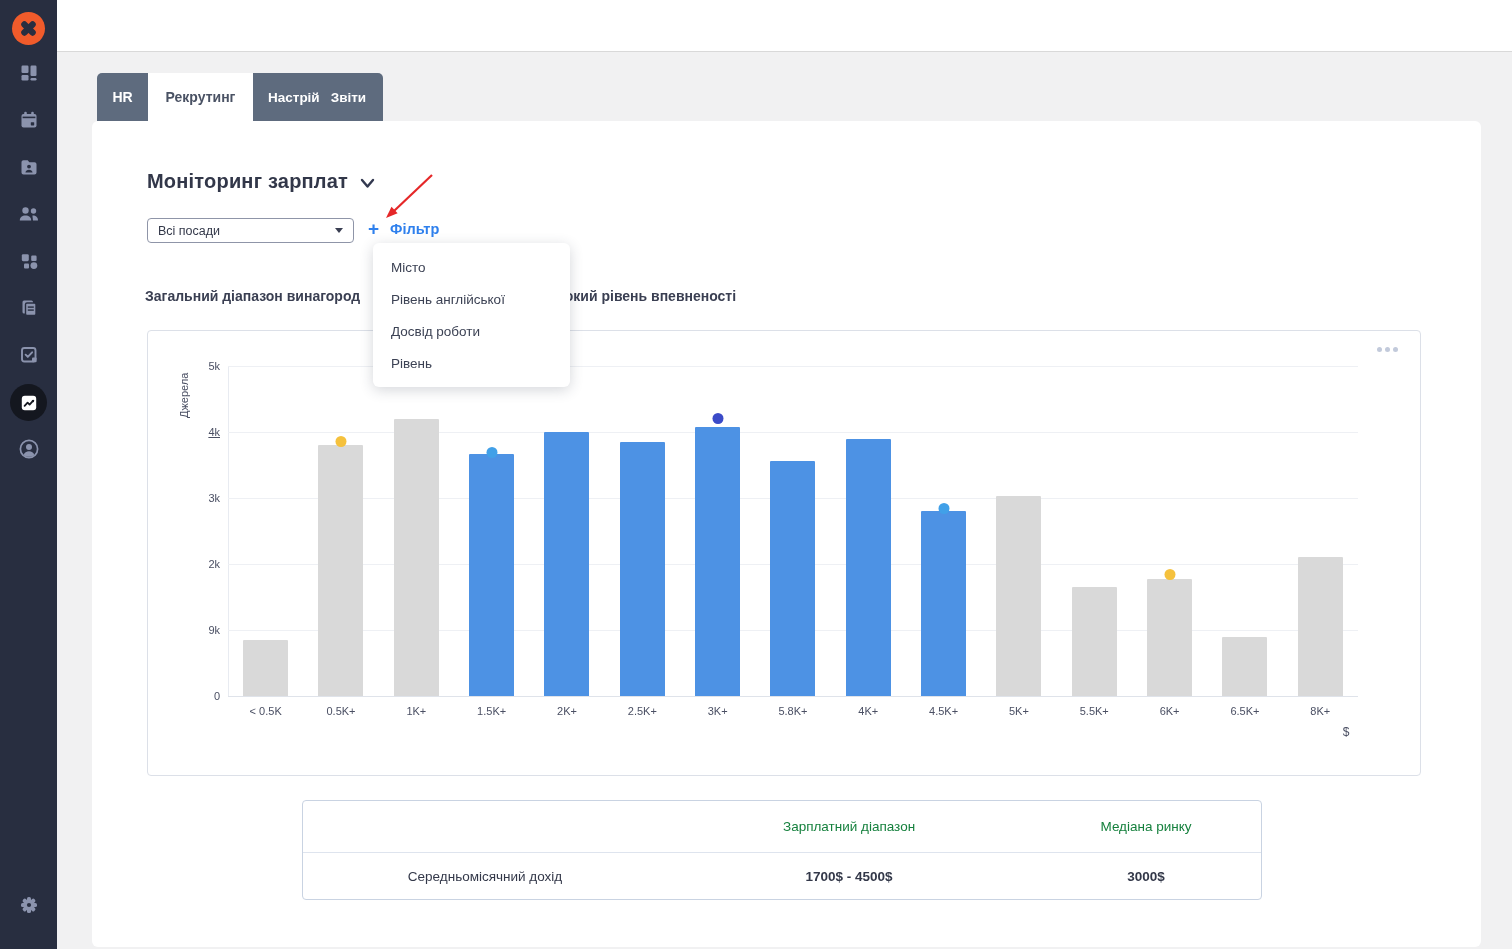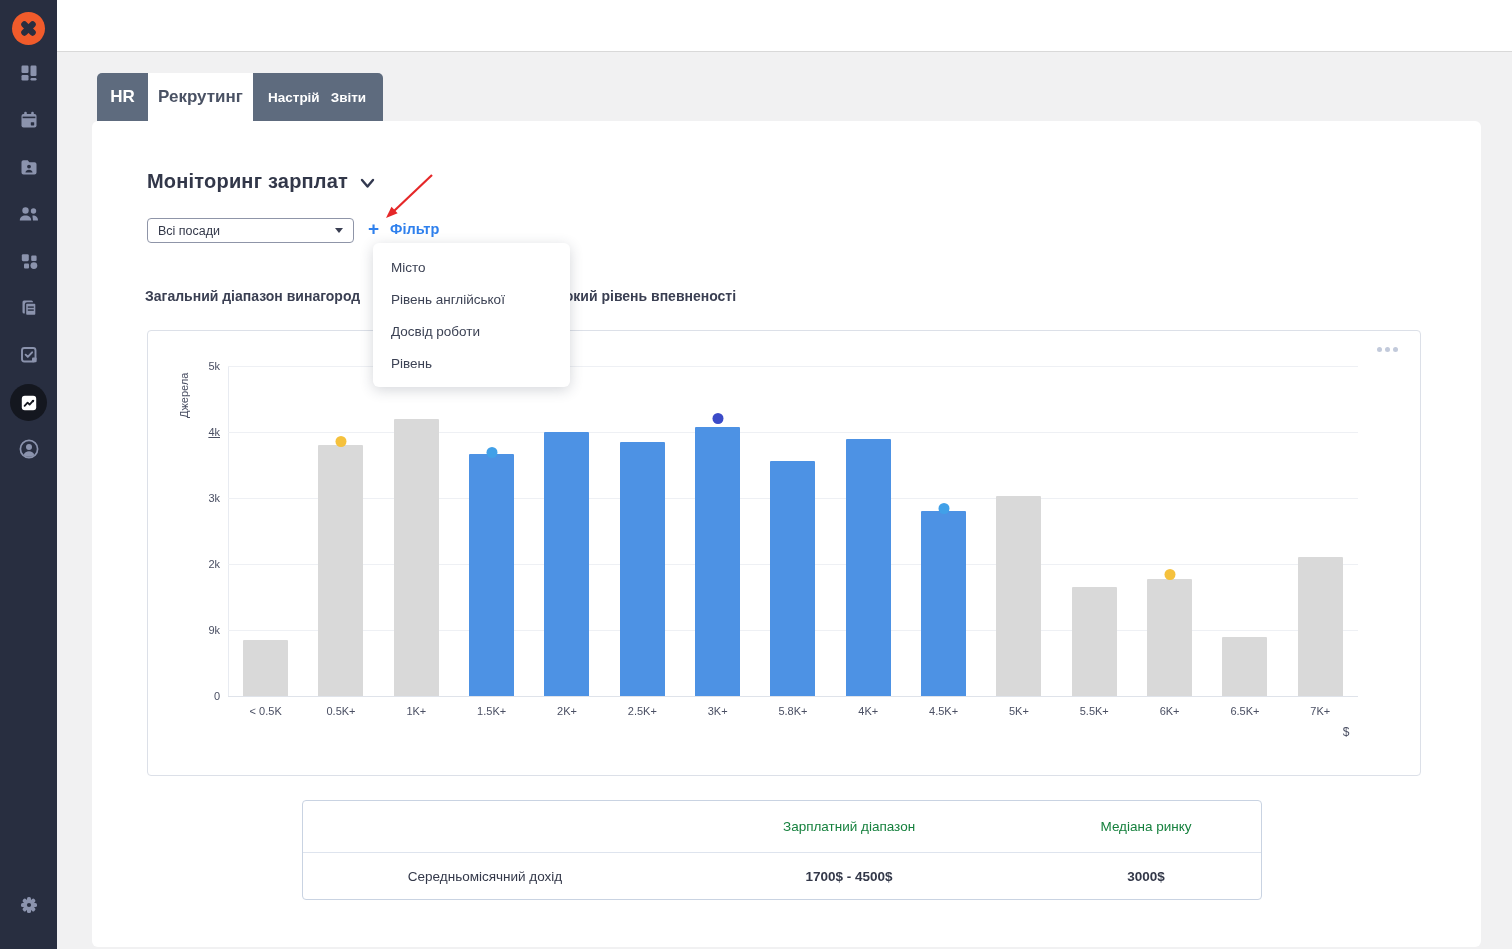--- a/index.html
+++ b/index.html
@@ -13,21 +13,21 @@
   .side-item { position:absolute; left:0; width:57px; height:24px; display:flex; align-items:center; justify-content:center; cursor:pointer; }
   .side-item svg { display:block; }
   .active-wrap { position:absolute; left:10px; width:37px; height:37px; border-radius:50%; background:#14171f;
                  display:flex; align-items:center; justify-content:center; }
 
   
   .topbar { position:absolute; left:57px; top:0; width:1455px; height:52px; background:#ffffff; border-bottom:1px solid #d9d9d9; }
 
   
   .tab { position:absolute; top:73px; height:48px; display:flex; align-items:center; justify-content:center;
-         font-size:17px; font-weight:bold; color:#ffffff; cursor:pointer; z-index:10; }
+         font-size:14px; font-weight:bold; color:#ffffff; cursor:pointer; z-index:10; }
   .tab-hr { left:97px; width:51px; background:#5e6b7e; border-radius:5px 0 0 0; }
   .tab-active { left:148px; width:105px; background:#ffffff; color:#4a5264; }
   .tab-group { position:absolute; top:73px; left:253px; width:130px; height:48px; background:#5e6b7e;
                border-radius:0 5px 0 0; display:flex; align-items:center; z-index:10;
                font-size:13.5px; font-weight:bold; color:#ffffff; }
   .tab-group span { cursor:pointer; }
   .tab-group .t1 { margin-left:15px; }
   .tab-group .t2 { margin-left:11px; }
 
   
@@ -320,21 +320,21 @@
         <div class="xlabel">2K+</div>
         <div class="xlabel">2.5K+</div>
         <div class="xlabel">3K+</div>
         <div class="xlabel">5.8K+</div>
         <div class="xlabel">4K+</div>
         <div class="xlabel">4.5K+</div>
         <div class="xlabel">5K+</div>
         <div class="xlabel">5.5K+</div>
         <div class="xlabel">6K+</div>
         <div class="xlabel">6.5K+</div>
-        <div class="xlabel">7K+</div>
+        <div class="xlabel">8K+</div>
       </div>
     <div class="xaxis-unit">$</div>
   <div class="ytick" style="top: 359px;">0</div>
       <div class="ytick" style="top: 293px;">9k</div>
       <div class="ytick" style="top: 227px;">2k</div>
       <div class="ytick" style="top: 161px;">3k</div>
       <div class="ytick" style="top: 95px; text-decoration: underline;">4k</div>
       <div class="ytick" style="top: 29px;">5k</div>
     </div>
 

